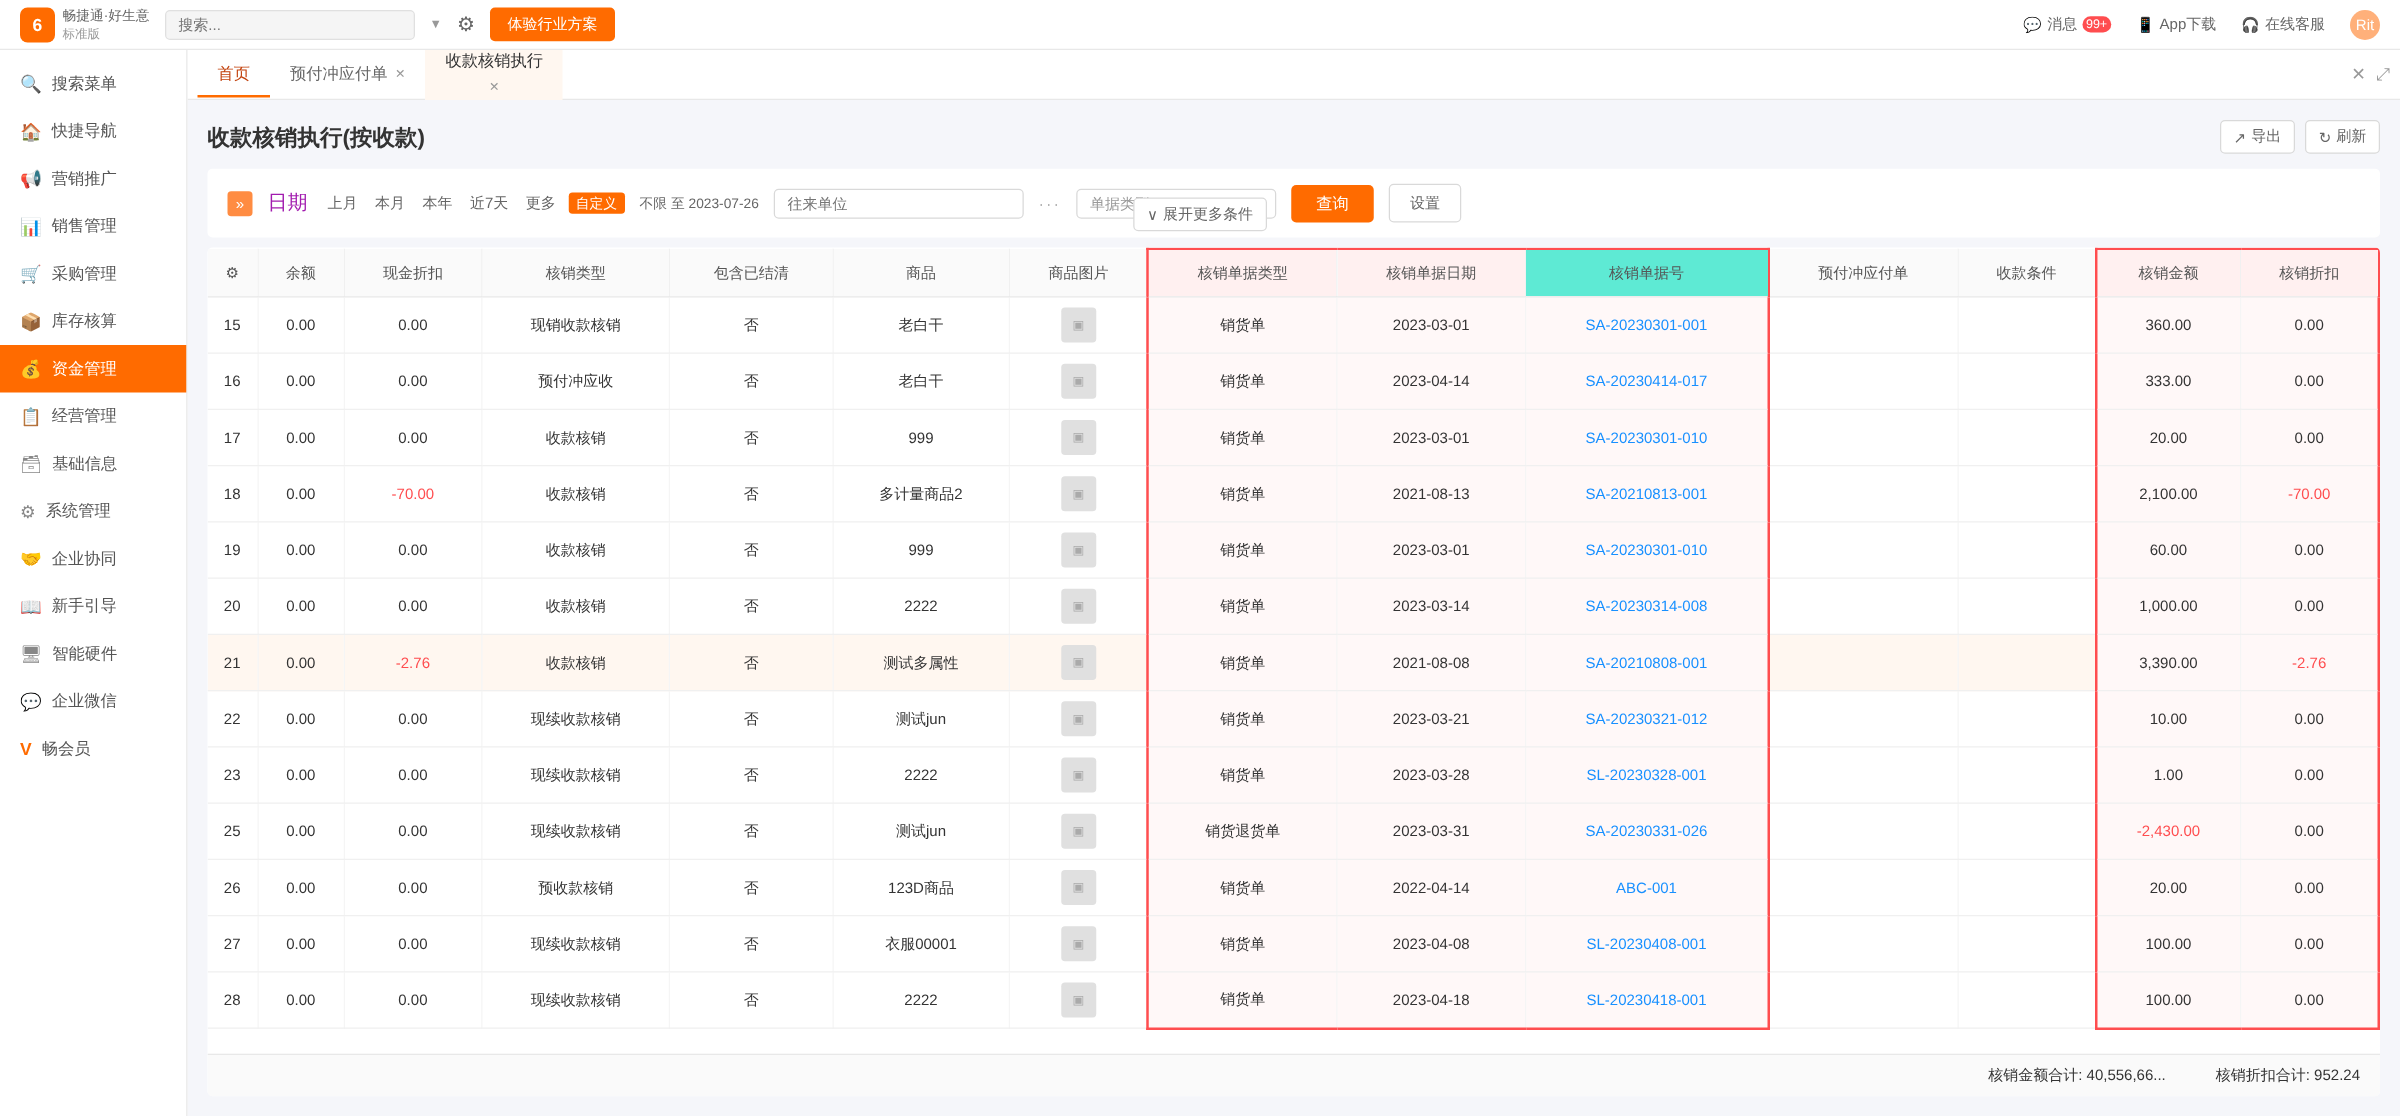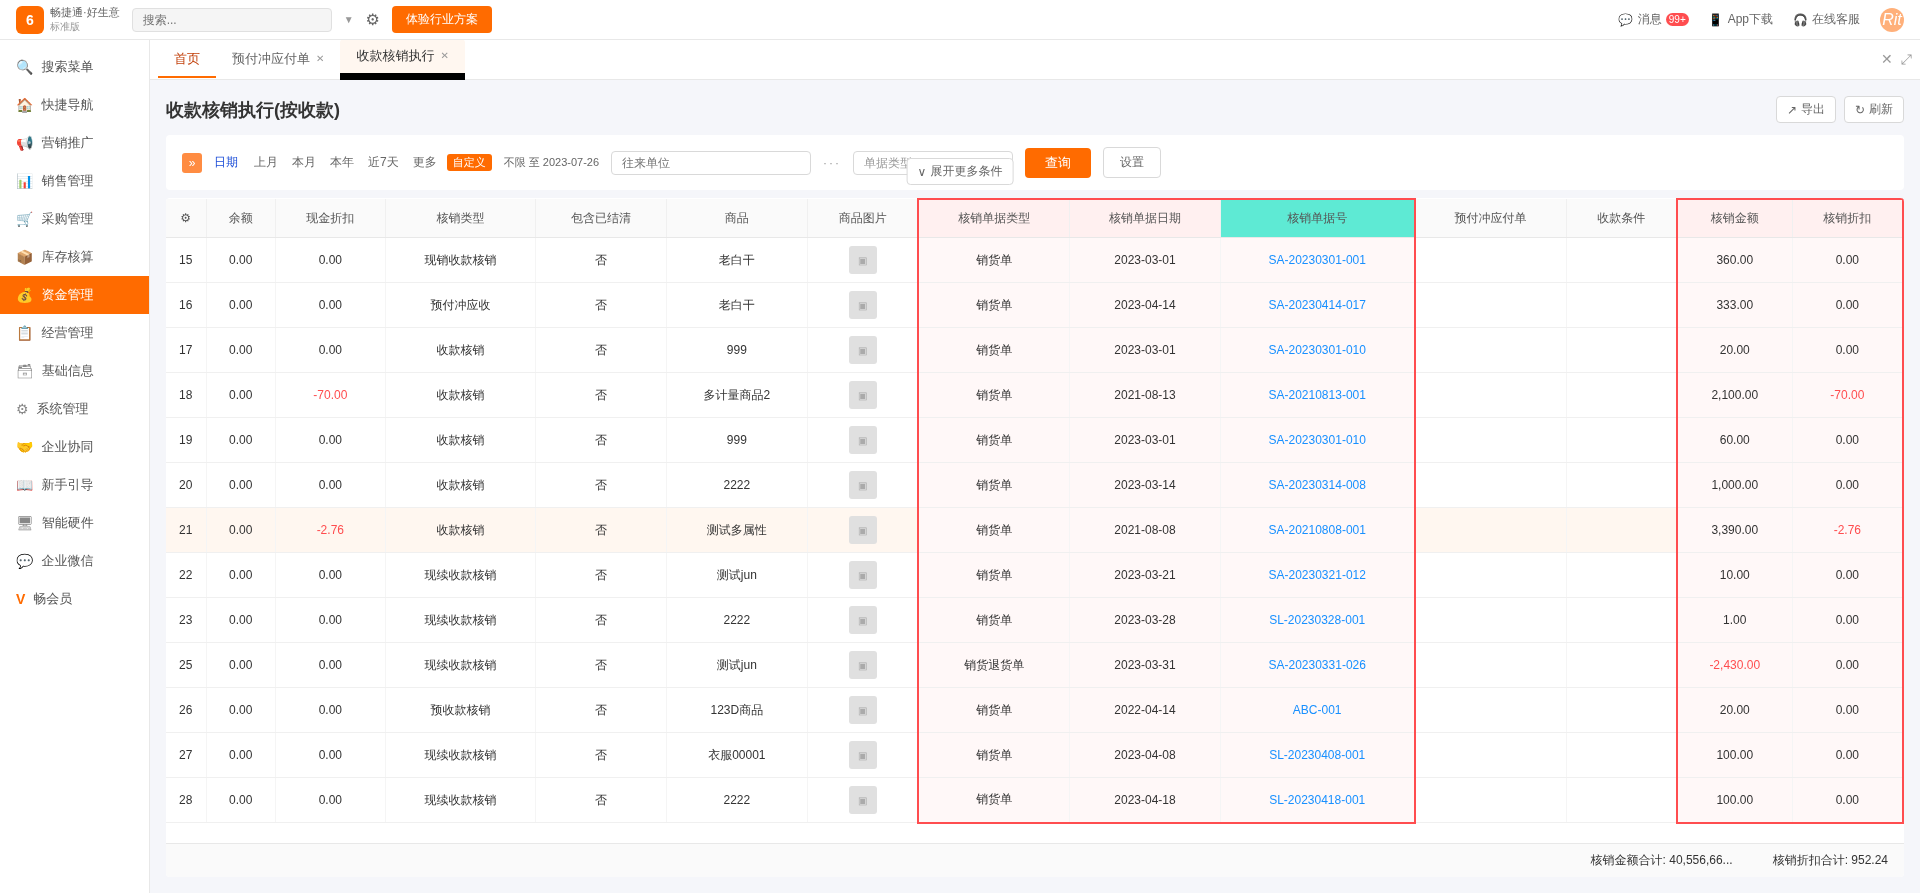--- a/index.html
+++ b/index.html
@@ -14,54 +14,54 @@
     .logo-sub { font-size: 10px; color: #999; }
     .search-box-top { background: #f5f5f5; border: 1px solid #e0e0e0; border-radius: 4px; padding: 4px 30px 4px 10px; width: 200px; font-size: 12px; color: #999; position: relative; }
     .dropdown-arrow { font-size: 10px; color: #999; }
     .gear-icon { font-size: 16px; color: #666; cursor: pointer; }
     .trial-btn { background: #ff6b00; color: white; border: none; border-radius: 4px; padding: 5px 14px; font-size: 12px; cursor: pointer; }
     .top-bar-right { display: flex; align-items: center; gap: 20px; }
     .message-area { display: flex; align-items: center; gap: 4px; color: #666; font-size: 12px; cursor: pointer; }
     .badge { background: #ff4d4f; color: white; border-radius: 10px; padding: 1px 3px; font-size: 10px; }
     .app-download { display: flex; align-items: center; gap: 4px; color: #666; font-size: 12px; cursor: pointer; }
     .online-service { display: flex; align-items: center; gap: 4px; color: #666; font-size: 12px; cursor: pointer; }
-    .user-avatar { background: #ffb07a; border-radius: 50%; width: 24px; height: 24px; display: flex; align-items: center; justify-content: center; color: white; font-size: 16px; font-style: italic; }
+    .user-avatar { background: #ffb07a; border-radius: 50%; width: 24px; height: 24px; display: flex; align-items: center; justify-content: center; color: white; font-size: 12px; }
 
     
     .layout { display: flex; height: calc(893px - 40px); }
     .sidebar { width: 150px; background: white; border-right: 1px solid #e8e8e8; display: flex; flex-direction: column; padding-top: 8px; }
     .sidebar-item { display: flex; align-items: center; gap: 8px; padding: 10px 16px; cursor: pointer; color: #555; font-size: 13px; }
     .sidebar-item.active { background: #ff6b00; color: white; border-radius: 0; }
     .sidebar-item.active .sidebar-icon { color: white; }
     .sidebar-icon { font-size: 14px; color: #888; }
 
     
     .main-content { flex: 1; display: flex; flex-direction: column; overflow: hidden; }
 
     
     .tab-bar { background: white; display: flex; align-items: center; border-bottom: 1px solid #e8e8e8; padding: 0 8px; height: 40px; }
     .tab { display: flex; align-items: center; gap: 6px; padding: 8px 16px; cursor: pointer; color: #666; font-size: 13px; border-bottom: 2px solid transparent; }
     .tab.home { color: #c2410c; font-weight: 500; border-bottom: 2px solid #ff6b00; }
-    .tab.active { background: #fff7f0; border-radius: 4px 4px 0 0; color: #333; border-bottom: 8px solid #000000; }
+    .tab.active { background: #fff7f0; border-radius: 4px 4px 0 0; color: #333; border-bottom: 4px solid #000000; flex-direction: column; }
     .tab-close { color: #999; font-size: 10px; cursor: pointer; }
     .tab-bar-right { margin-left: auto; display: flex; gap: 8px; }
     .tab-action { color: #999; cursor: pointer; font-size: 14px; }
 
     
     .page-content { flex: 1; padding: 16px; overflow: hidden; background: #f5f6fa; display: flex; flex-direction: column; }
     .page-header { display: flex; align-items: center; justify-content: space-between; margin-bottom: 12px; }
     .page-title { font-size: 18px; font-weight: bold; color: #333; }
     .header-actions { display: flex; gap: 8px; }
     .export-btn { display: flex; align-items: center; gap: 4px; color: #666; font-size: 12px; cursor: pointer; border: 1px solid #d9d9d9; border-radius: 4px; padding: 4px 10px; background: white; }
     .refresh-btn { display: flex; align-items: center; gap: 4px; color: #666; font-size: 12px; cursor: pointer; border: 1px solid #d9d9d9; border-radius: 4px; padding: 4px 10px; background: white; }
 
     
     .filter-area { background: white; border-radius: 4px; padding: 12px 16px; margin-bottom: 8px; display: flex; align-items: center; gap: 12px; flex-wrap: wrap; }
     .filter-toggle { background: #ff8c42; color: white; border: none; width: 20px; height: 20px; border-radius: 3px; cursor: pointer; font-size: 12px; }
-    .filter-label { color: #1d4ed8; font-size: 12px; }
+    .filter-label { color: #a21caf; font-size: 16px; }
     .filter-dates { display: flex; align-items: center; gap: 6px; }
     .date-btn { font-size: 12px; color: #666; cursor: pointer; padding: 2px 4px; }
     .date-custom { background: #ff6b00; color: white; font-size: 11px; border-radius: 3px; padding: 1px 6px; cursor: pointer; }
     .date-range { color: #666; font-size: 11px; }
     .filter-input { border: 1px solid #d9d9d9; border-radius: 4px; padding: 4px 10px; font-size: 12px; width: 200px; color: #999; }
     .filter-dots { color: #999; letter-spacing: 2px; }
     .filter-select { border: 1px solid #d9d9d9; border-radius: 4px; padding: 4px 24px 4px 10px; font-size: 12px; color: #999; background: white; appearance: none; width: 160px; }
     .query-btn { background: #ff6b00; color: white; border: none; border-radius: 4px; padding: 6px 20px; font-size: 13px; cursor: pointer; }
     .settings-btn { border: 1px solid #d9d9d9; background: white; color: #666; border-radius: 4px; padding: 6px 16px; font-size: 12px; cursor: pointer; }
     .expand-btn { color: #666; font-size: 12px; cursor: pointer; display: flex; align-items: center; gap: 4px; background: white; border: 1px solid #d9d9d9; border-radius: 4px; padding: 4px 10px; }

